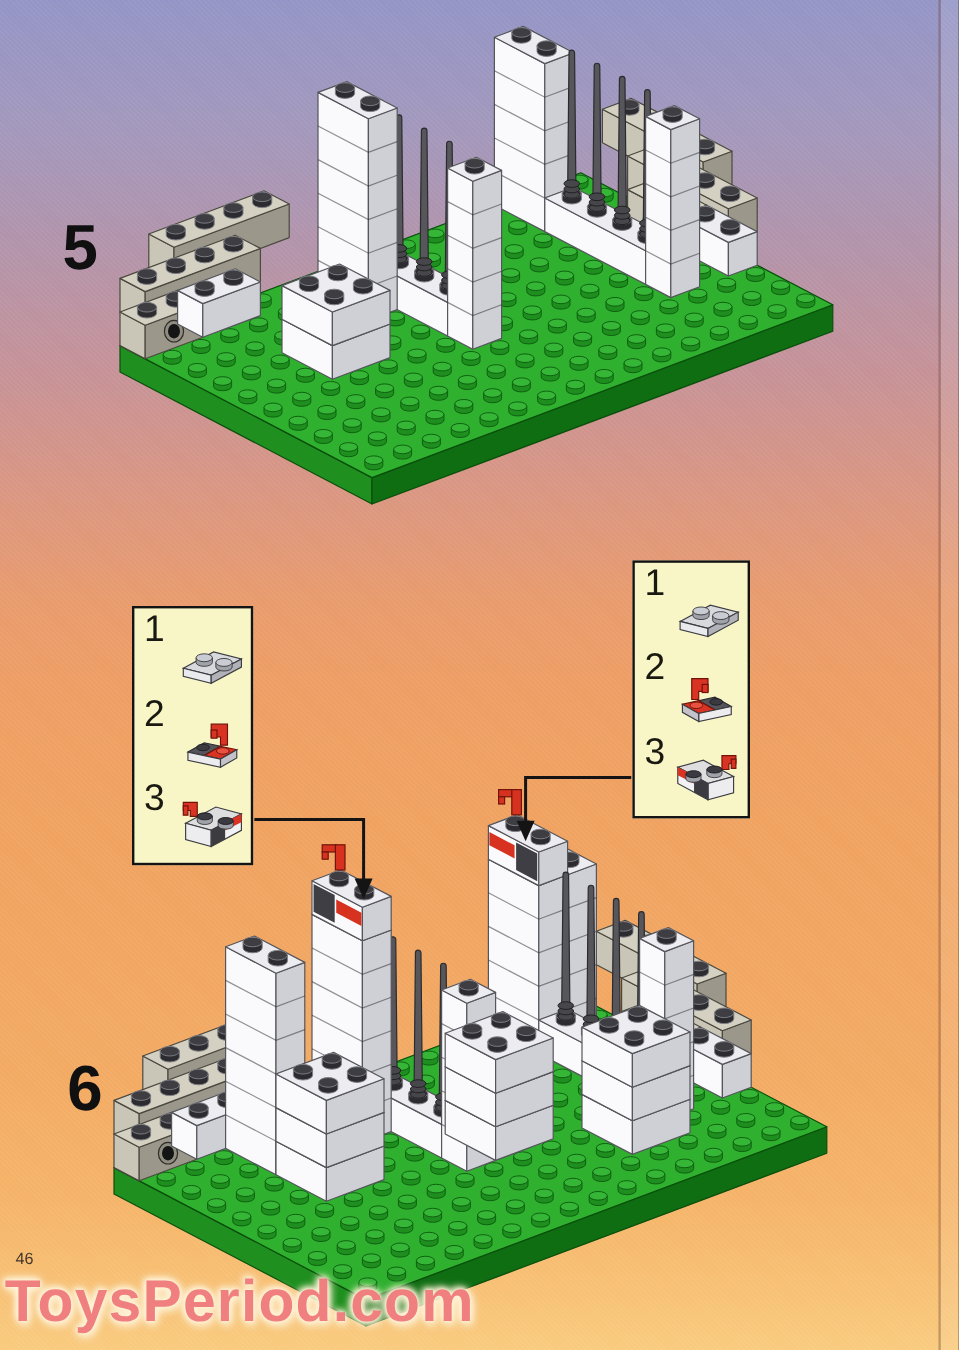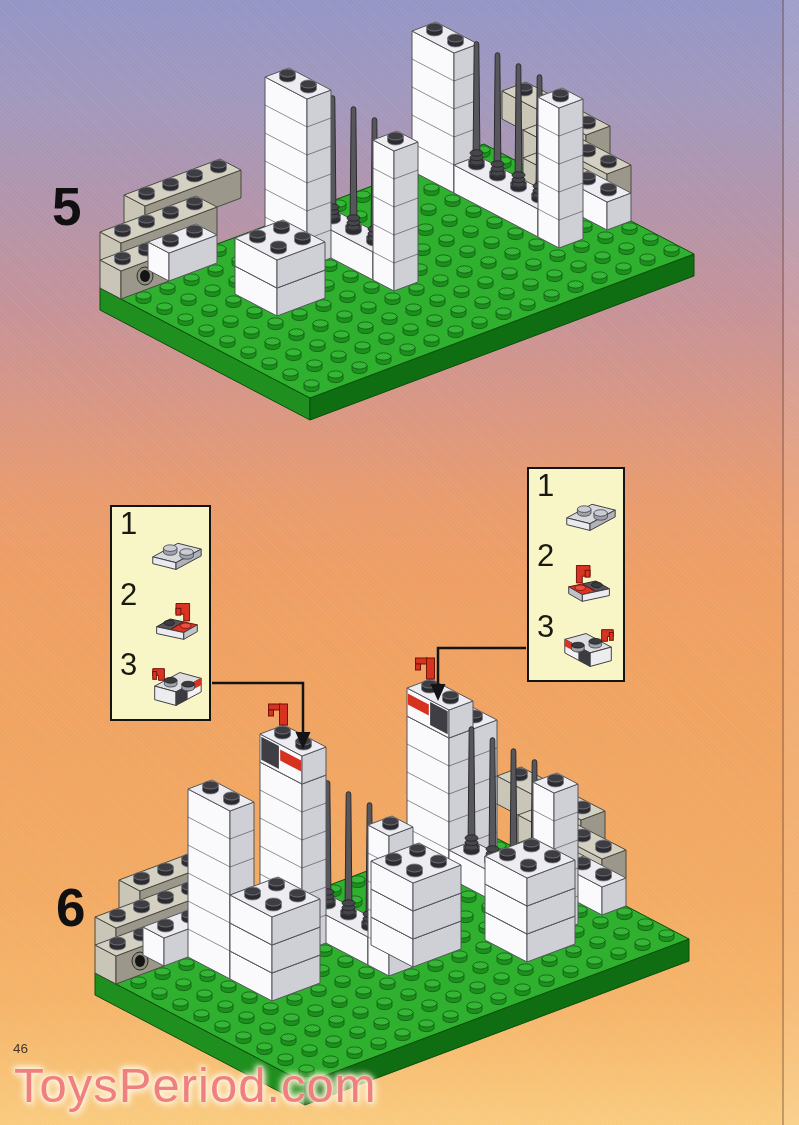--- a/index.html
+++ b/index.html
@@ -27,21 +27,21 @@
   }
   #callout-left{left:110px;top:505px;width:101px;height:216px;}
   #callout-right{left:527px;top:467px;width:98px;height:215px;}
   .callout-row{position:relative;height:33.33%;}
   .callout-num{
     position:absolute;left:8px;top:1px;font-size:31px;font-weight:400;color:#191911;line-height:1.05;
   }
   .part-icon{position:absolute;right:2px;bottom:1px;}
   .part-icon.mirror{transform:scaleX(-1);}
   .watermark{
-    position:absolute;left:14px;top:1057px;font-size:49px;font-weight:normal;letter-spacing:1px;
+    position:absolute;left:4px;top:1057px;font-size:49px;font-weight:bold;letter-spacing:1px;
     color:rgba(238,110,115,0.88);white-space:nowrap;
     text-shadow:0 0 2px #fff3d8, 0 0 5px #fff3d8, 0 0 9px #fff3d8, 2px 3px 7px rgba(255,243,216,0.95),
                 -2px -2px 6px rgba(255,243,216,0.9);
   }
   .page-number{position:absolute;left:13px;top:1041px;font-size:13.5px;color:#45362a;}
   #scan-edge{position:absolute;left:782px;top:0;width:2px;height:1125px;background:rgba(96,62,52,0.35);}
   #edge-strip{position:absolute;left:784px;top:0;width:15px;height:1125px;background:rgba(255,255,255,0.10);}
 </style>
 </head>
 <body>

